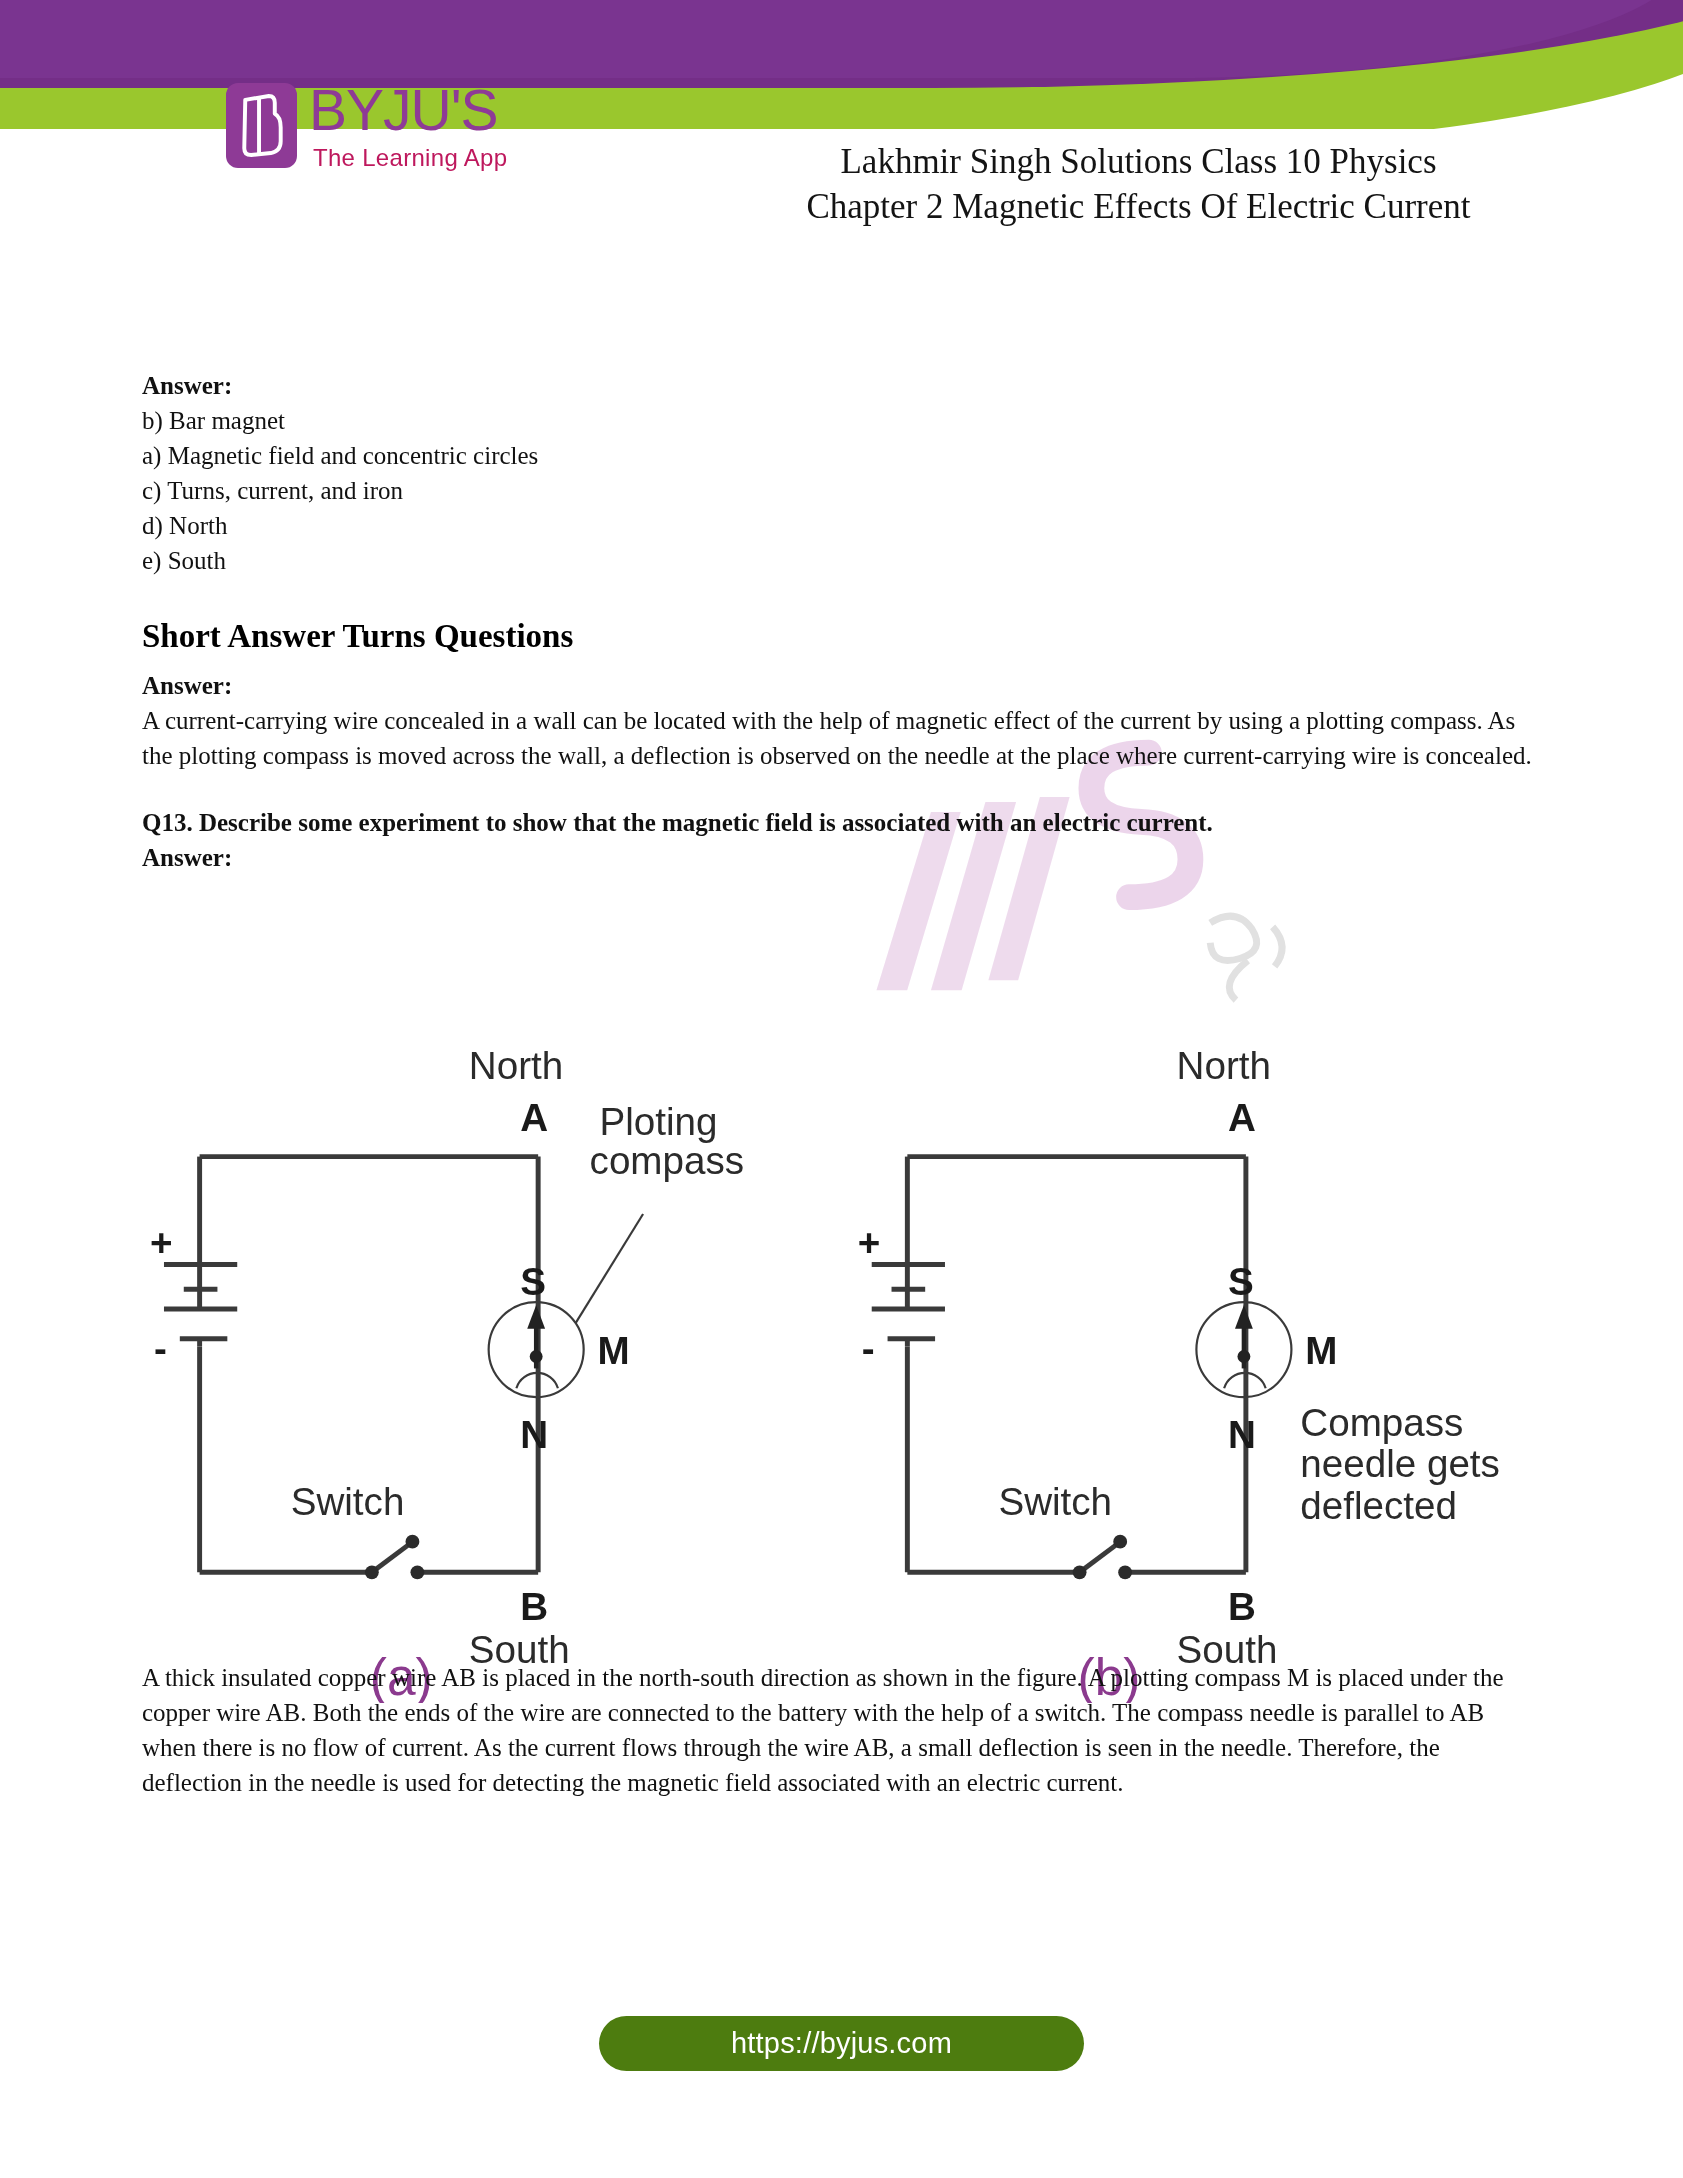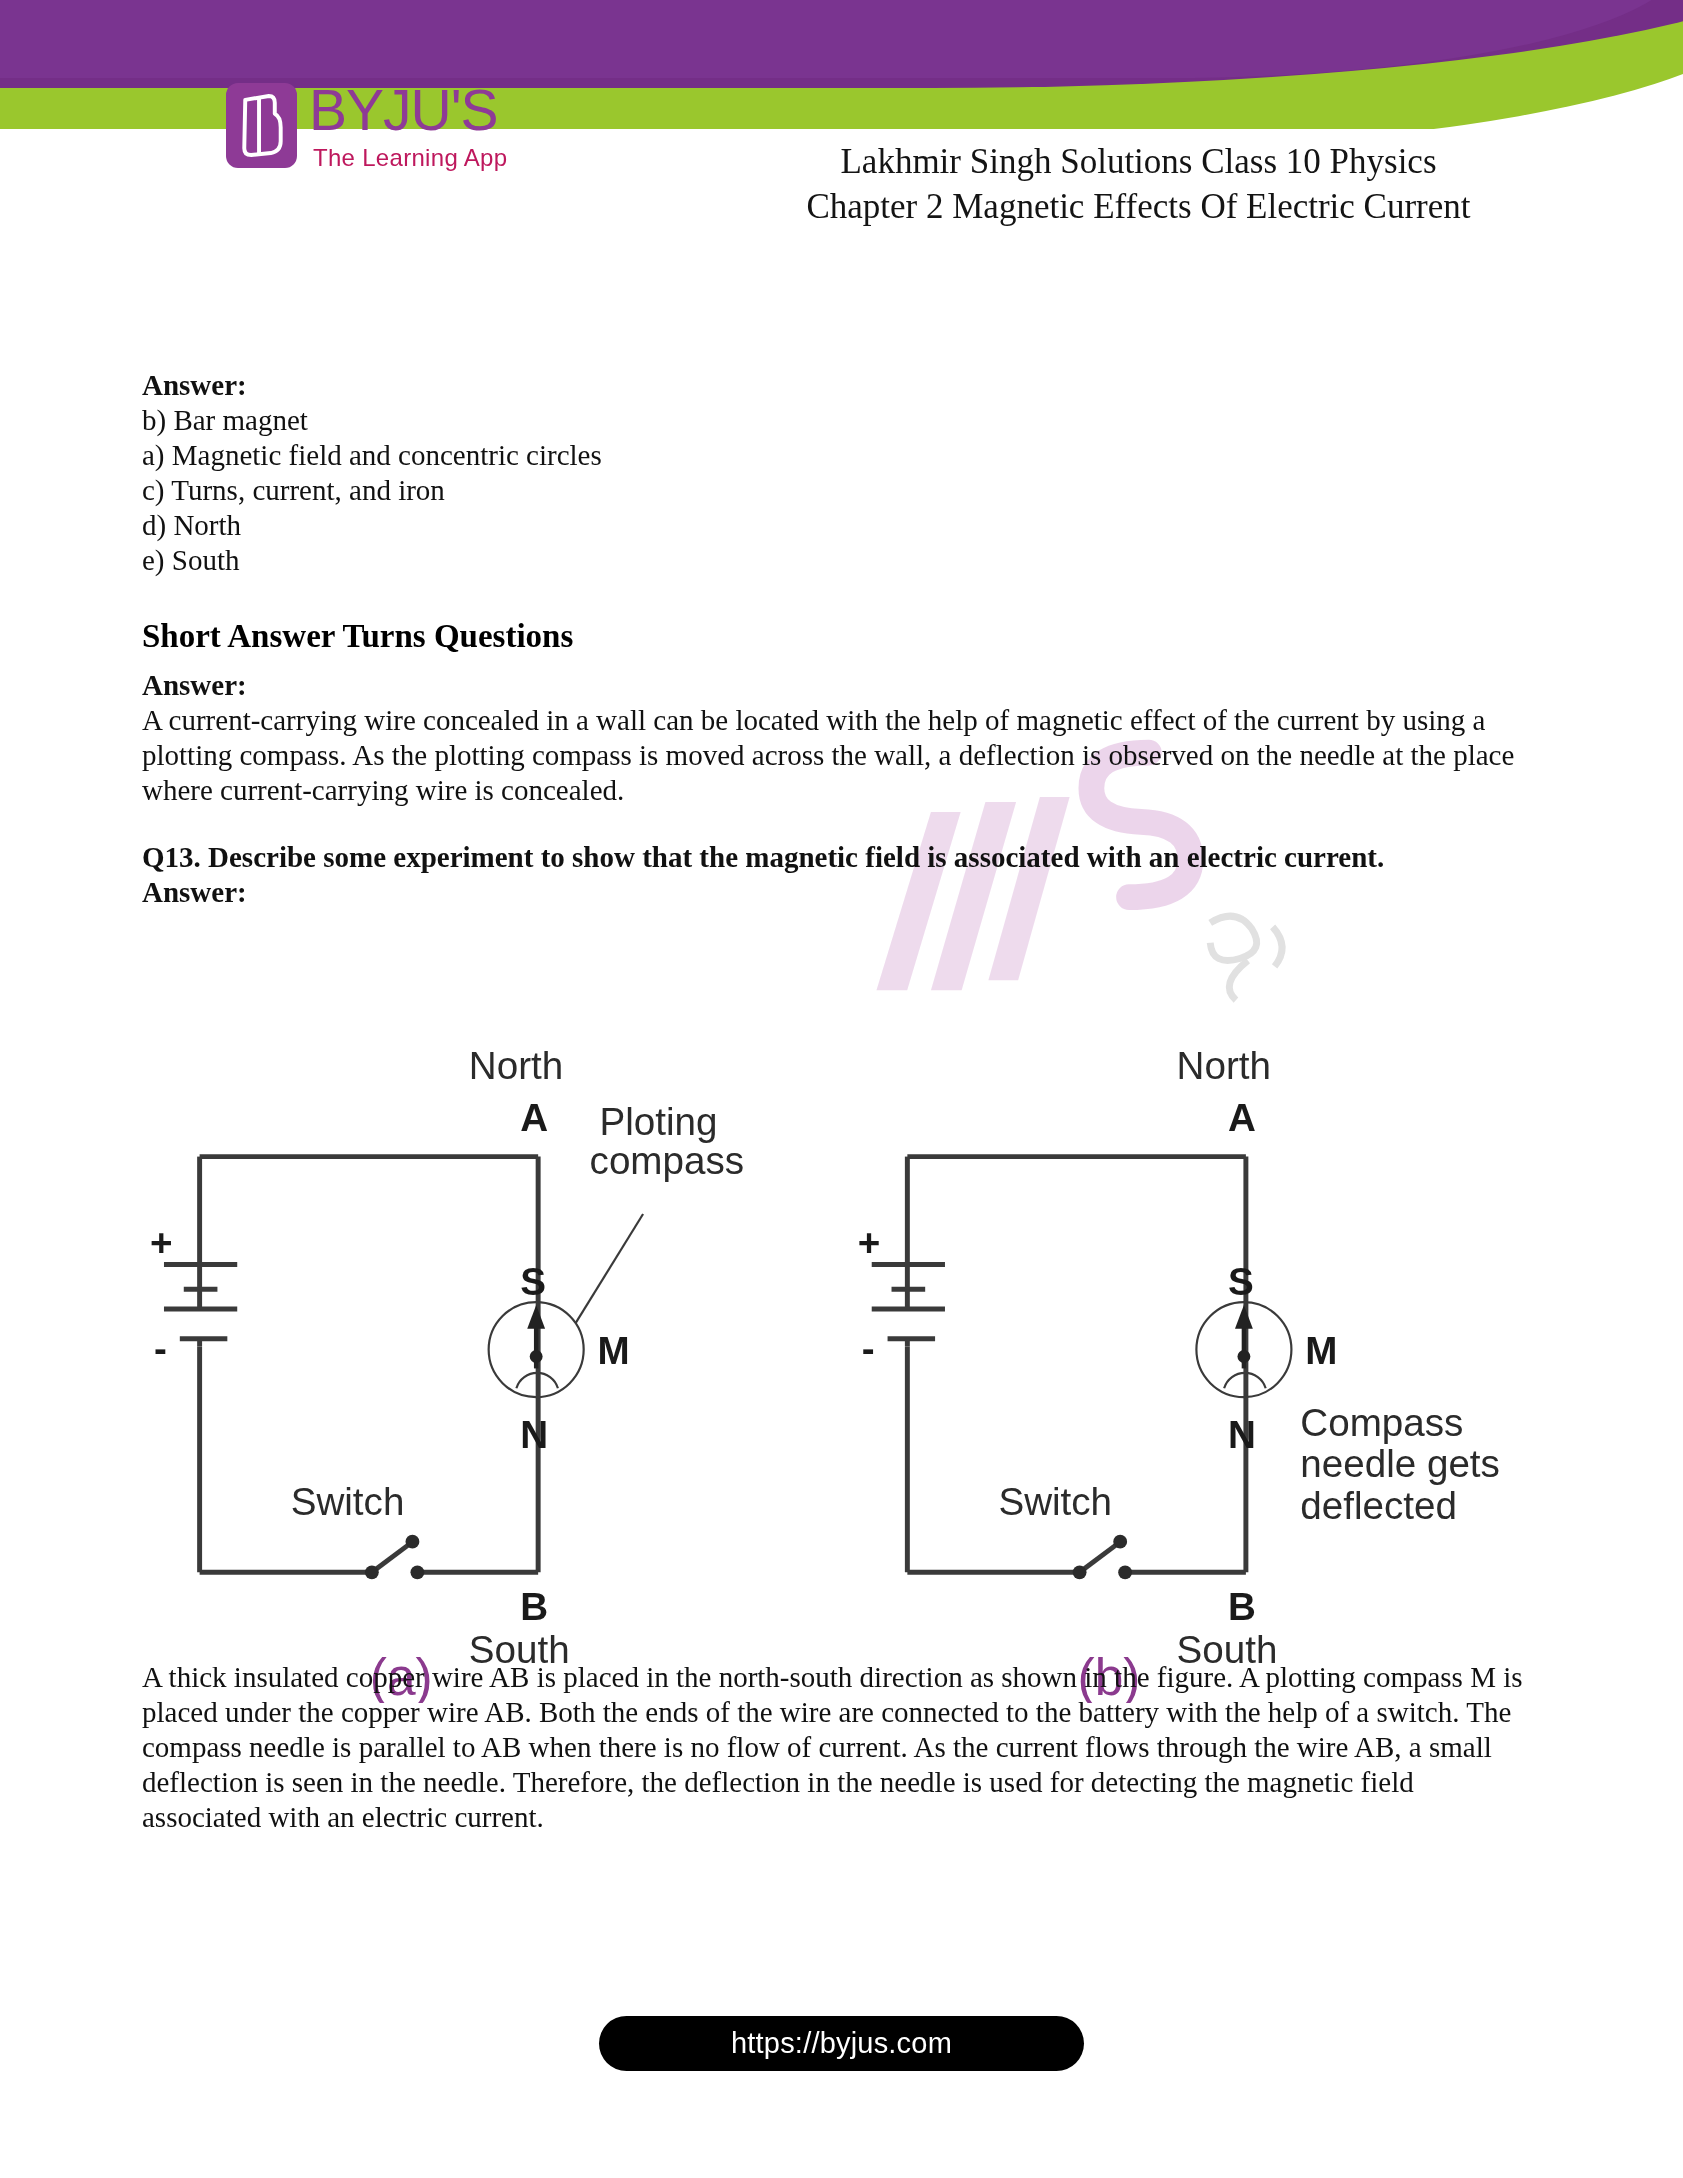--- a/index.html
+++ b/index.html
@@ -106,21 +106,21 @@
 
   
   .content {
     position: absolute;
     left: 142px;
     top: 368px;
     width: 1396px;
   }
   .t {
     font-family: "Liberation Serif", serif;
-    font-size: 29px;
+    font-size: 25px;
     line-height: 35px;
     color: #111;
   }
   .t.b { font-weight: bold; }
   .sec-head {
     font-family: "Liberation Serif", serif;
     font-weight: bold;
     font-size: 33px;
     line-height: 44px;
     margin-top: 36px;
@@ -149,21 +149,21 @@
     height: 683px;
   }
 
   
   .footer-pill {
     position: absolute;
     left: 599px;
     top: 2016px;
     width: 485px;
     height: 55px;
-    background: #000000;
+    background: #4d7c0f;
     border-radius: 28px;
     display: flex;
     align-items: center;
     justify-content: center;
   }
   .footer-pill span {
     font-family: "Liberation Sans", sans-serif;
     font-size: 29px;
     color: #ffffff;
     letter-spacing: 0.2px;

